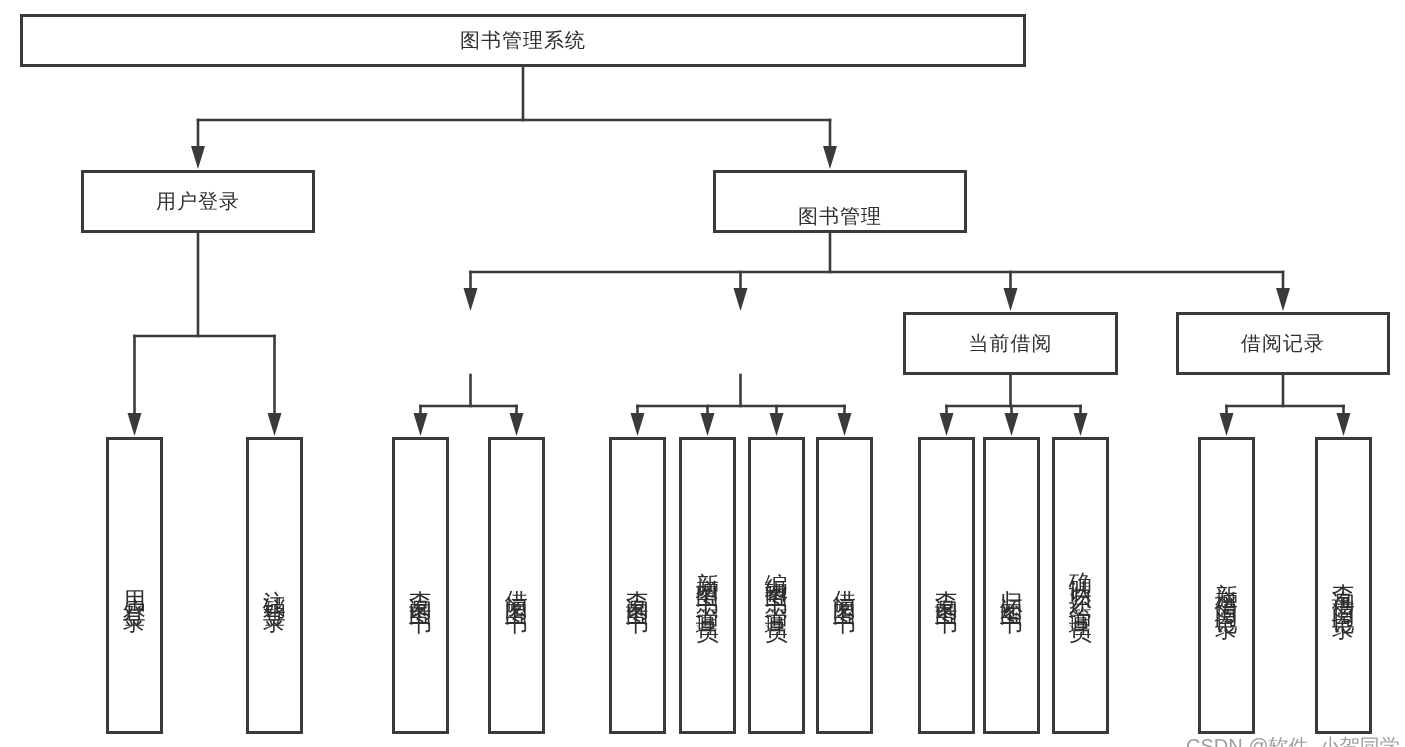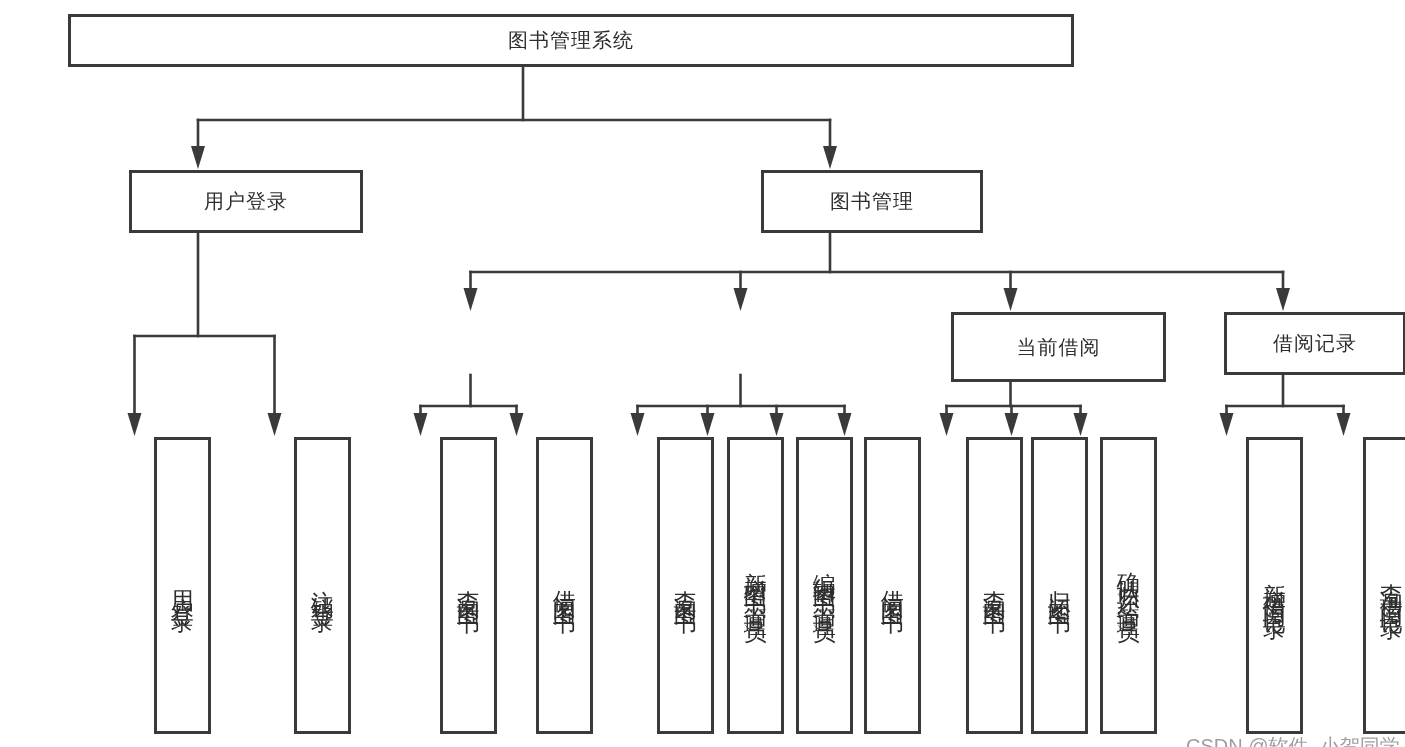--- a/index.html
+++ b/index.html
@@ -18,21 +18,20 @@
   }
   .node {
     position: absolute;
     box-sizing: border-box;
     background: #ffffff;
     border: 3px solid #3a3a3a;
     display: flex;
     align-items: center;
     justify-content: center;
     color: #2e2e2e;
-    margin-left: 48px;
   }
   .h-node { font-size: 20px; letter-spacing: 1px; }
   .v-node .vtext {
     writing-mode: vertical-rl;
     text-orientation: mixed;
     font-size: 23px;
     line-height: 1.15;
     letter-spacing: 7px;
     white-space: nowrap;
   }
@@ -124,28 +123,28 @@
     </g>
   </svg>
 
   <div class="node h-node" style="left:20px; top:14px; width:1006px; height:53px;">
     <span>图书管理系统</span>
   </div>
 
   <div class="node h-node" style="left:81px; top:170px; width:234px; height:63px;">
     <span>用户登录</span>
   </div>
-  <div class="node h-node" style="left:713px; top:170px; width:222px; height:63px;">
+  <div class="node h-node" style="left:713px; top:170px; width:254px; height:63px;align-items:flex-end;">
     <span>图书管理</span>
   </div>
 
-  <div class="node h-node" style="left:903px; top:312px; width:215px; height:70px;">
+  <div class="node h-node" style="left:903px; top:312px; width:215px; height:63px;">
     <span>当前借阅</span>
   </div>
-  <div class="node h-node" style="left:1176px; top:312px; width:182px; height:63px;">
+  <div class="node h-node" style="left:1176px; top:312px; width:214px; height:63px;">
     <span>借阅记录</span>
   </div>
 
   <div class="node v-node" style="left:106px; top:437px; width:57px; height:297px;">
     <span class="vtext">用户登录</span>
   </div>
   <div class="node v-node" style="left:246px; top:437px; width:57px; height:297px;">
     <span class="vtext">注销登录</span>
   </div>
 

